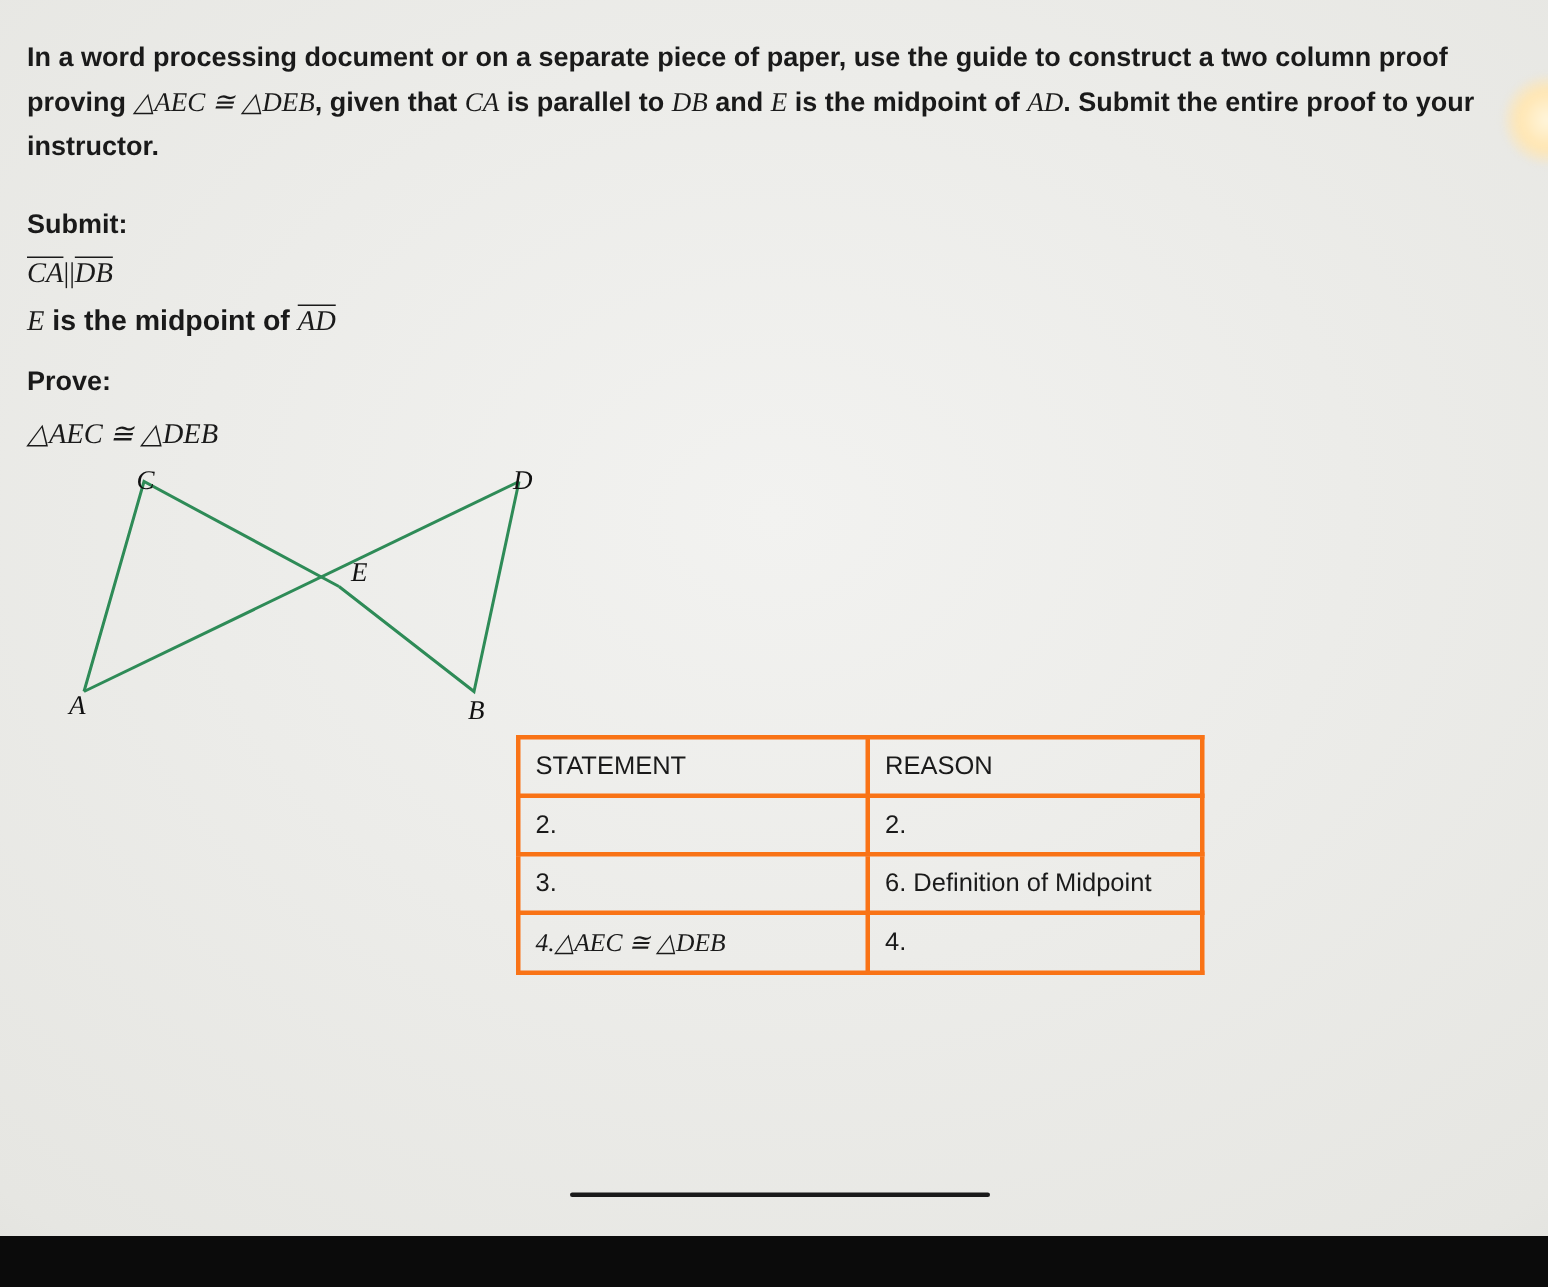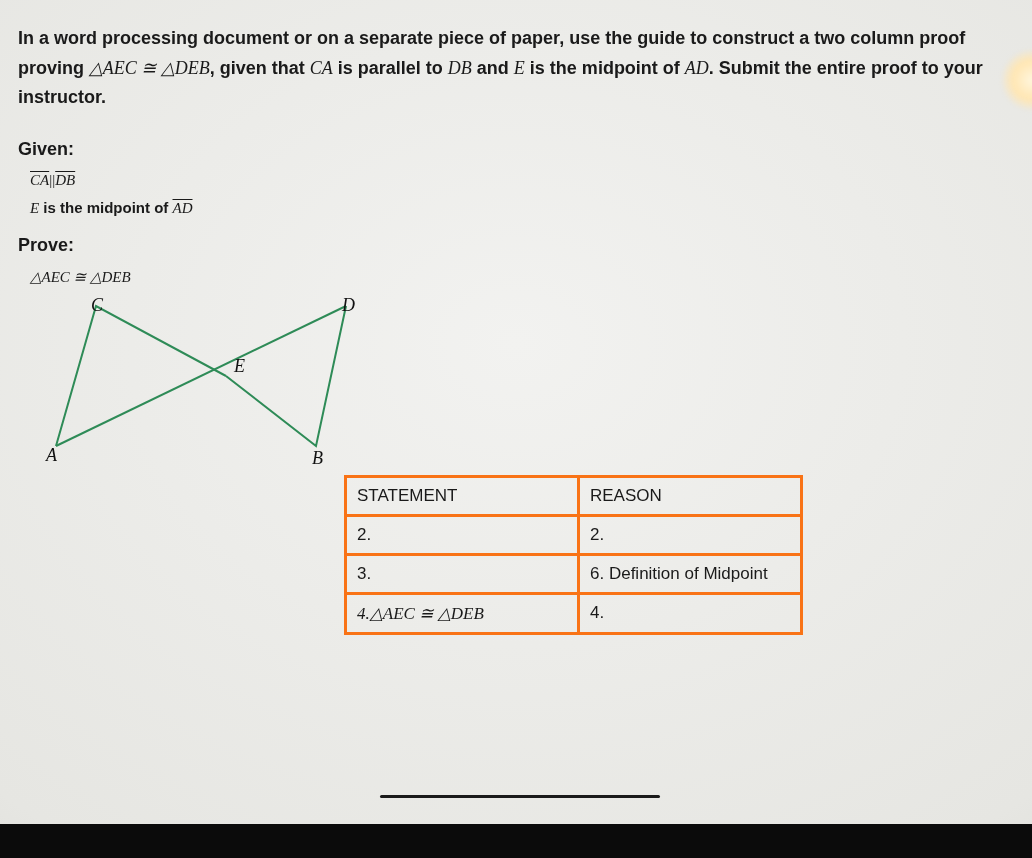--- a/index.html
+++ b/index.html
@@ -17,21 +17,21 @@
   }
   .instruction{
     font-weight:700;
     line-height:1.65;
     margin-bottom:26px;
   }
   .math-it{font-family:"Times New Roman",serif;font-style:italic;font-weight:400}
   .math-up{font-family:"Times New Roman",serif;font-style:normal;font-weight:400}
   .overline{text-decoration:overline;text-decoration-thickness:1px}
   .section-label{font-weight:700;margin:18px 0 12px 0}
-  .given-line,.prove-line{margin:10px 12px;font-family:"Times New Roman",serif;font-size:15px}
+  .given-line,.prove-line{margin:10px 0;font-family:"Times New Roman",serif;font-size:19px}
   .given-line .txt,.prove-line .txt{font-family:"Helvetica Neue",Arial,sans-serif;font-weight:700}
   .figure-wrap{margin:10px 0 0 18px}
   .proof-table{
     border-collapse:collapse;
     margin:4px 0 0 326px;
     font-size:17px;
   }
   .proof-table td{
     border:3px solid #f97316;
     padding:8px 10px;
@@ -68,21 +68,21 @@
 </style>
 </head>
 <body>
 
 <div class="glow"></div>
 
 <div class="instruction">
   <span>In a word processing document or on a separate piece of paper, use the guide to construct a two column proof proving </span><span class="tri math-it">△AEC ≅ △DEB</span><span>, given that </span><span class="math-it">CA</span><span> is parallel to </span><span class="math-it">DB</span><span> and </span><span class="math-it">E</span><span> is the midpoint of </span><span class="math-it">AD</span><span>. Submit the entire proof to your instructor.</span>
 </div>
 
-<div class="section-label">Given:</div>
+<div class="section-label">Submit:</div>
 
 <div class="given-line">
   <span class="math-it overline">CA</span><span class="math-up">||</span><span class="math-it overline">DB</span>
 </div>
 
 <div class="given-line">
   <span class="math-it">E</span><span class="txt"> is the midpoint of </span><span class="math-it overline">AD</span>
 </div>
 
 <div class="section-label">Prove:</div>

